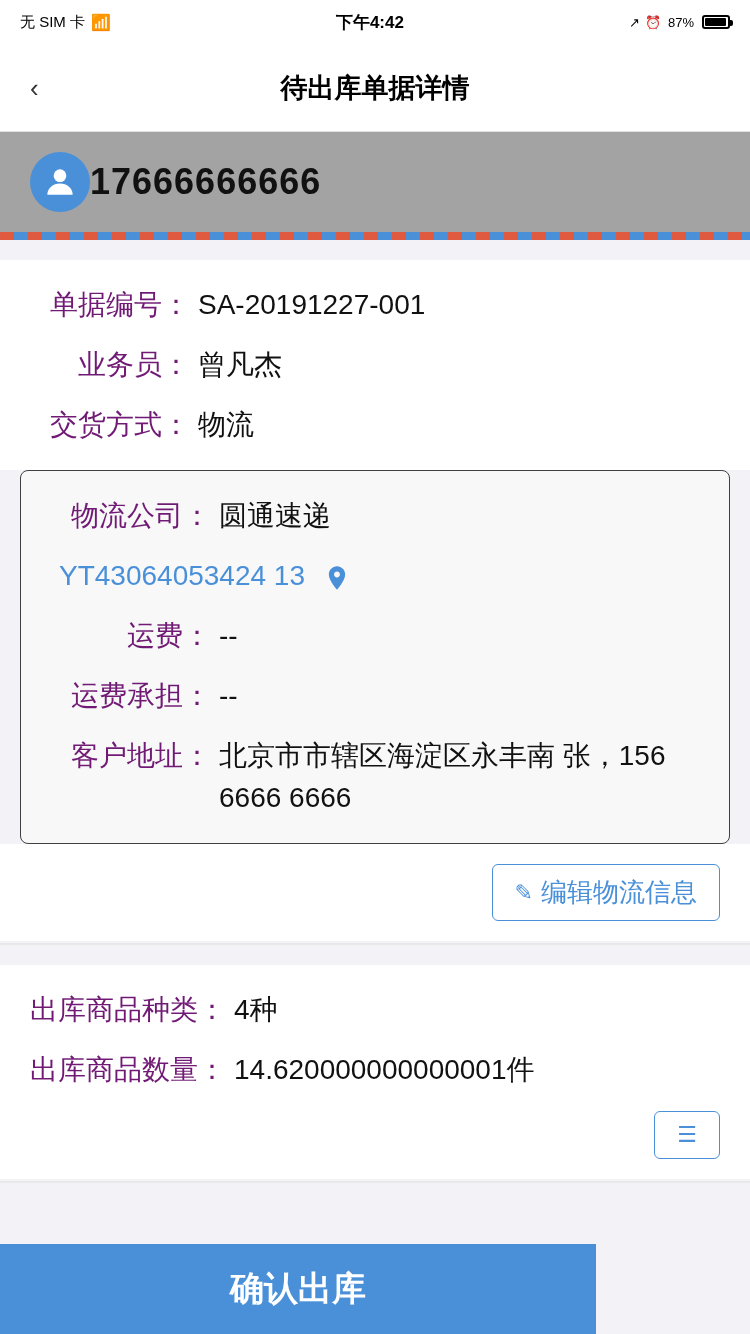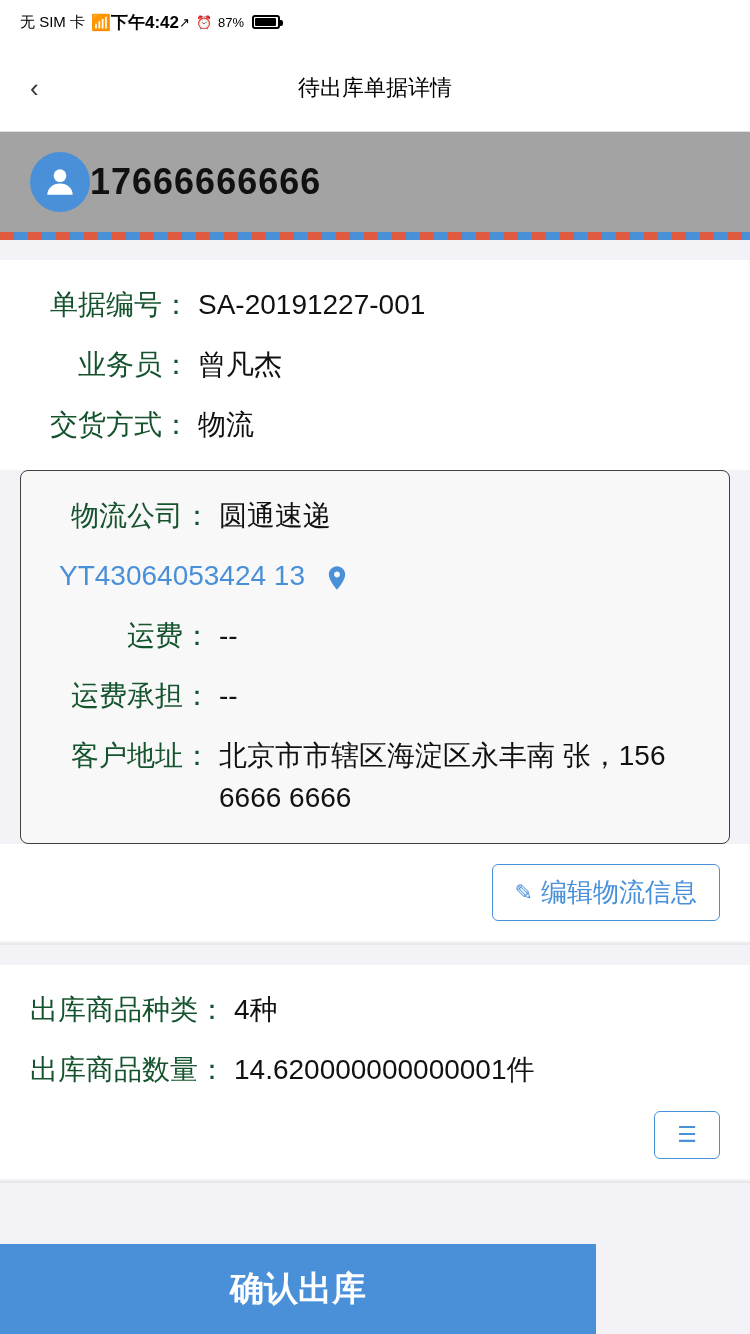--- a/index.html
+++ b/index.html
@@ -13,20 +13,21 @@
       overflow-x: hidden;
     }
 
     
     .status-bar {
       width: 750px;
       height: 44px;
       background: #fff;
       display: flex;
       align-items: center;
+      justify-content: space-between;
       padding: 0 20px;
       font-size: 15px;
       font-weight: 500;
     }
     .status-left {
       display: flex;
       align-items: center;
       gap: 6px;
       font-size: 15px;
       color: #000;
@@ -83,22 +84,22 @@
       position: absolute;
       left: 20px;
       top: 50%;
       transform: translateY(-50%);
       font-size: 26px;
       color: #333;
       cursor: pointer;
       padding: 10px;
     }
     .nav-title {
-      font-size: 22px;
-      font-weight: 400;
+      font-size: 27px;
+      font-weight: 700;
       color: #000;
     }
 
     
     .customer-card {
       background: #a3a3a3;
       padding: 20px 30px;
       display: flex;
       align-items: center;
       margin-bottom: 0;
@@ -141,21 +142,21 @@
 
     .info-row {
       display: flex;
       align-items: flex-start;
       margin-bottom: 18px;
       font-size: 28px;
       line-height: 1.5;
     }
     .info-row:last-child { margin-bottom: 0; }
     .info-label {
-      color: #14532d;
+      color: #701a75;
       min-width: 160px;
       text-align: right;
       flex-shrink: 0;
     }
     .info-value {
       color: #111;
       margin-left: 8px;
       flex: 1;
     }
     .info-value.blue { color: #4a90d9; }

